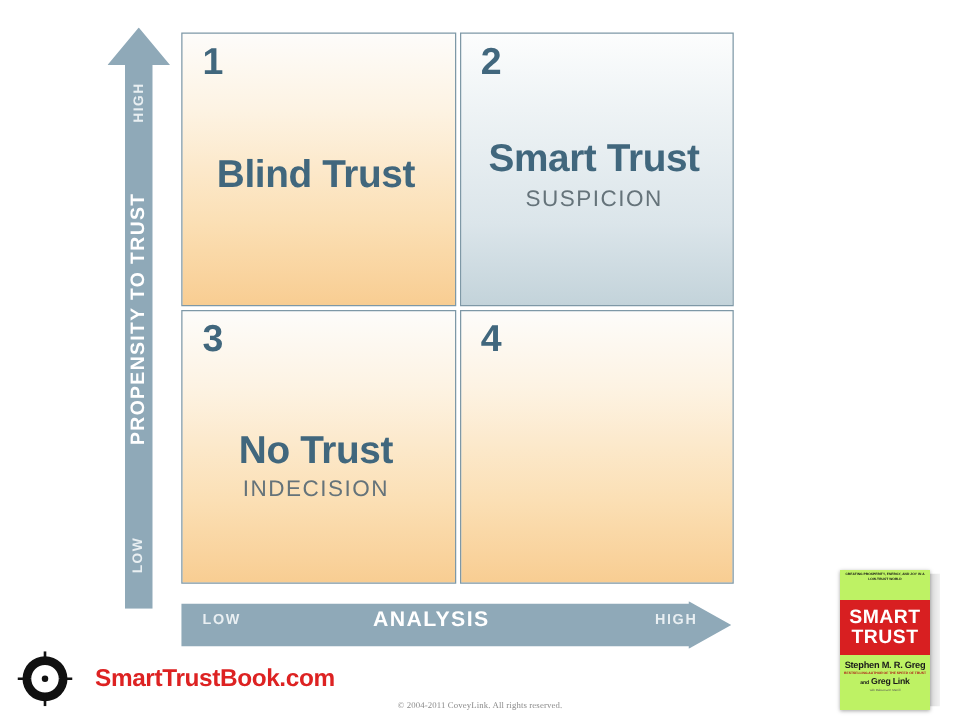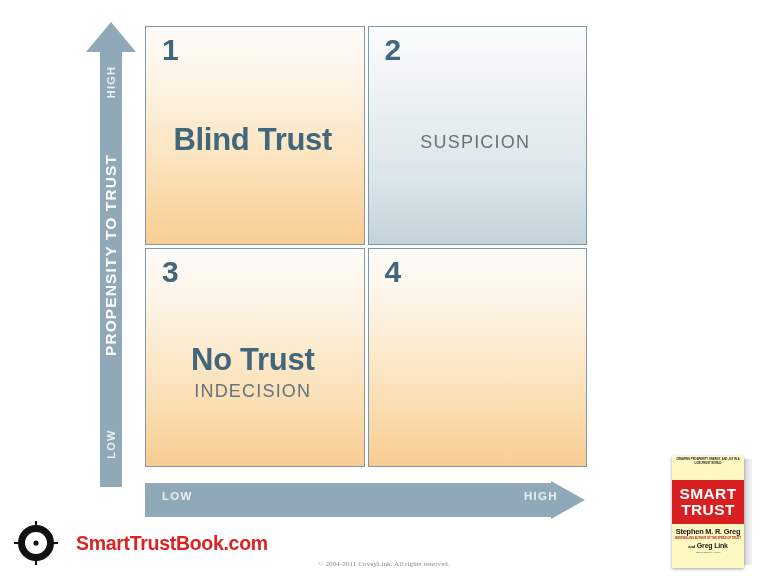--- a/index.html
+++ b/index.html
@@ -215,21 +215,21 @@
     left: 672px;
     top: 456px;
     width: 82px;
     height: 114px;
   }
   .book-face {
     position: absolute;
     left: 0; top: 0;
     width: 72px;
     height: 112px;
-    background: #fef9c3;
+    background: #bef264;
     box-shadow: 0 1px 3px rgba(0,0,0,0.35);
     overflow: hidden;
     box-sizing: border-box;
   }
   .book-spine {
     position: absolute;
     left: 72px;
     top: 3px;
     width: 8px;
     height: 106px;
@@ -323,20 +323,21 @@
     <div class="quad warm row1">
       <div class="quad-num">1</div>
       <div class="quad-body">
         <div class="quad-title">Blind Trust</div>
       </div>
     </div>
 
     <div class="quad cool row1">
       <div class="quad-num">2</div>
       <div class="quad-body">
+        <div class="quad-title">Smart Trust</div>
         <div class="quad-sub">SUSPICION</div>
       </div>
     </div>
 
     <div class="quad warm row2">
       <div class="quad-num">3</div>
       <div class="quad-body">
         <div class="quad-title">No Trust</div>
         <div class="quad-sub">INDECISION</div>
       </div>
@@ -346,20 +347,21 @@
       <div class="quad-num">4</div>
     </div>
 
   </div>
 
   <div class="h-arrow">
     <svg width="440" height="38" viewBox="0 0 440 38" xmlns="http://www.w3.org/2000/svg">
       <polygon points="0,2 406,2 406,0 440,19 406,38 406,36 0,36" fill="#8fa9b8"></polygon>
     </svg>
   </div>
+  <div class="h-axis-title">ANALYSIS</div>
   <div class="h-tick low">LOW</div>
   <div class="h-tick high">HIGH</div>
 
   <div class="logo">
     <div class="logo-mark">
       <svg width="44" height="44" viewBox="0 0 44 44" xmlns="http://www.w3.org/2000/svg">
         <g fill="#111111">
           <path d="M22 4 A18 18 0 0 1 40 22 L33 22 A11 11 0 0 0 22 11 Z"></path>
           <path d="M40 22 A18 18 0 0 1 22 40 L22 33 A11 11 0 0 0 33 22 Z"></path>
           <path d="M22 40 A18 18 0 0 1 4 22 L11 22 A11 11 0 0 0 22 33 Z"></path>

